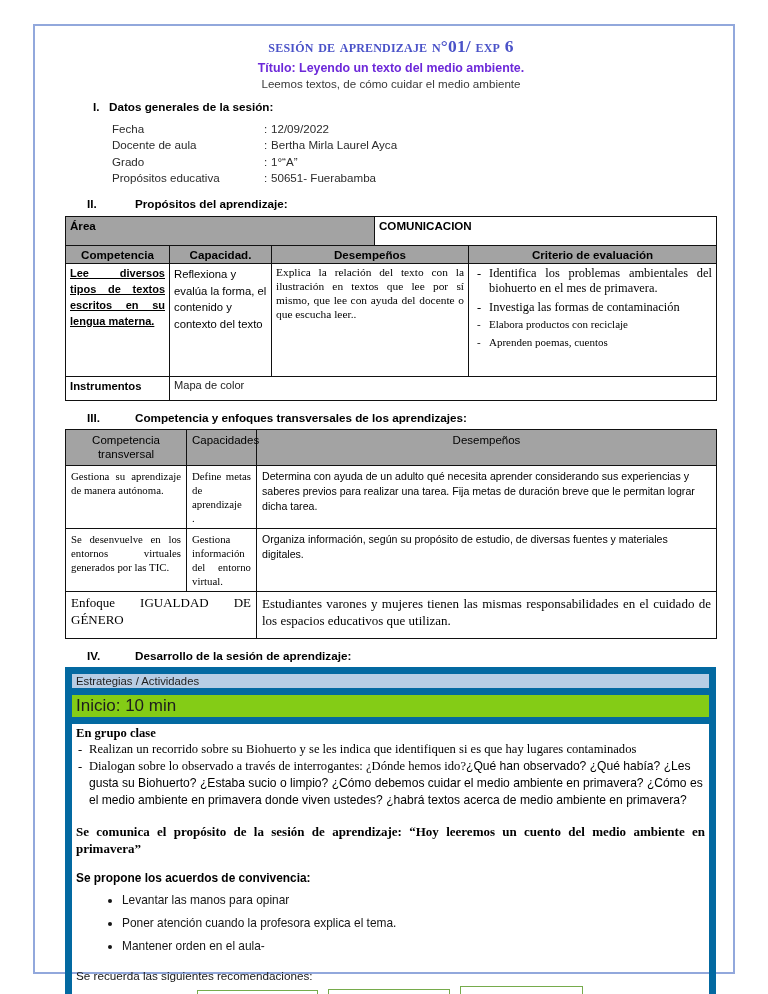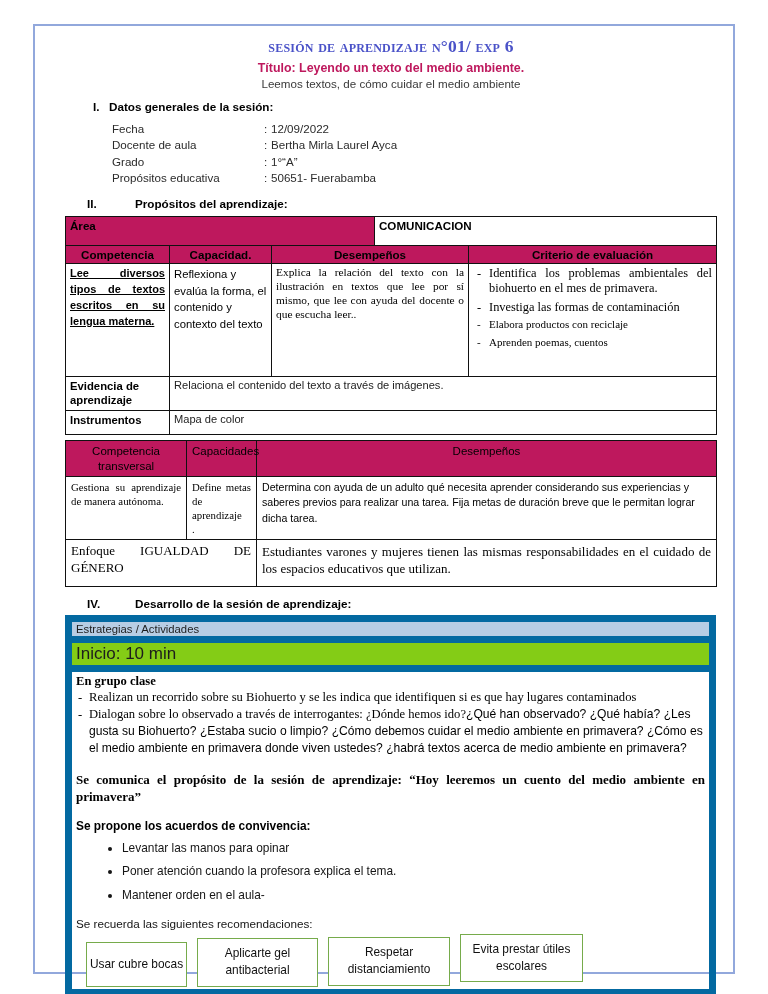--- a/index.html
+++ b/index.html
@@ -42,21 +42,21 @@
     letter-spacing: 0.2px;
     font-variant: small-caps;
     text-transform: lowercase;
     line-height: 1.2;
   }
   .doc-subtitle {
     text-align: center;
     font-weight: bold;
     font-size: 12.4px;
     margin-top: 4px;
-    color: #be185d;
+    color: #6d28d9;
   }
   .doc-subsubtitle {
     text-align: center;
     font-size: 11.6px;
     margin-top: 2px;
     color: #3a3a3a;
   }
 
   
   .sec-head {
@@ -71,21 +71,21 @@
   
   .datos { margin-top: 8px; padding-left: 47px; font-size: 11.6px; color: #2b2b2b; line-height: 1.42;}
   .datos-row { display: flex; }
   .datos-label { width: 152px; flex: none; }
   .datos-sep { width: 7px; flex: none; }
 
   
   table { border-collapse: collapse; }
   .tbl1 { width: 651px; margin-top: 6px; table-layout: fixed; }
   .tbl1 td, .tbl1 th { border: 1px solid #111; vertical-align: top; padding: 2px 4px; }
-  .blue { background: #be185d; }
+  .blue { background: #a3a3a3; }
   .hdr-c { text-align: center; font-weight: bold; font-size: 11.6px; padding: 2px 2px; }
   .cell-area { font-weight: bold; font-size: 11.6px; }
   .cell-comu { font-weight: bold; font-size: 11.6px; }
 
   .c-comp {
     font-weight: bold; font-size: 11px; text-decoration: underline;
     text-align: justify; line-height: 1.45; padding: 4px 5px;
   }
   .c-cap { font-size: 11.3px; line-height: 1.48; padding: 5px 7px; }
   .c-desemp {
@@ -219,50 +219,55 @@
       <td class="c-crit">
         <ul>
           <li class="s1">Identifica los problemas ambientales del biohuerto en el mes de primavera.</li>
           <li class="s2">Investiga las formas de contaminación</li>
           <li class="s3">Elabora productos con reciclaje</li>
           <li class="s4">Aprenden poemas, cuentos</li>
         </ul>
       </td>
     </tr>
     <tr>
-      <td class="row-lbl" style="height:28px">Evidencia de aprendizaje</td>
-      <td class="row-val" colspan="4">Relaciona el contenido del texto  a través  de imágenes.</td>
-    </tr>
-    <tr>
       <td class="row-lbl" style="height:19px">Instrumentos</td>
       <td class="row-val" colspan="4">Mapa de color</td>
     </tr>
   </tbody>
     </table>
 
+  <div class="sec-head">
+    <span class="sec-num wide">III.</span>
+    <span>Competencia y enfoques transversales de los aprendizajes:</span>
+  </div>
 
   <table class="tbl2">
     <colgroup>
         <col style="width:121px">
         <col style="width:70px">
         <col style="width:460px">
       </colgroup>
     <tbody>
         <tr>
       <td class="blue t2-hdr">Competencia transversal</td>
       <td class="blue t2-hdr">Capacidades</td>
       <td class="blue t2-hdr">Desempeños</td>
     </tr>
     <tr>
       <td class="t2-serif" style="height:45px">Gestiona su aprendizaje de manera autónoma.</td>
       <td class="t2-serif" style="white-space:pre-line">Define metas de aprendizaje
 .</td>
       <td class="t2-sans">Determina con ayuda de un adulto qué necesita aprender considerando sus experiencias y saberes previos para realizar una tarea. Fija metas de duración breve que le permitan lograr dicha tarea.</td>
     </tr>
     <tr>
+      <td class="t2-serif" style="height:40px">Se desenvuelve en los entornos virtuales generados por las TIC.</td>
+      <td class="t2-serif">Gestiona información del entorno virtual.</td>
+      <td class="t2-sans">Organiza información, según su propósito de estudio, de diversas fuentes y materiales digitales.</td>
+    </tr>
+    <tr>
       <td class="t2-enf" colspan="2" style="height:40px">
         <span>Enfoque </span><span class="sc">IGUALDAD DE GÉNERO</span>
       </td>
       <td class="t2-enf-txt">Estudiantes varones y mujeres tienen las mismas responsabilidades en el cuidado de los espacios educativos que utilizan.</td>
     </tr>
   </tbody>
     </table>
 
   <div class="sec-head">
     <span class="sec-num wide">IV.</span>

